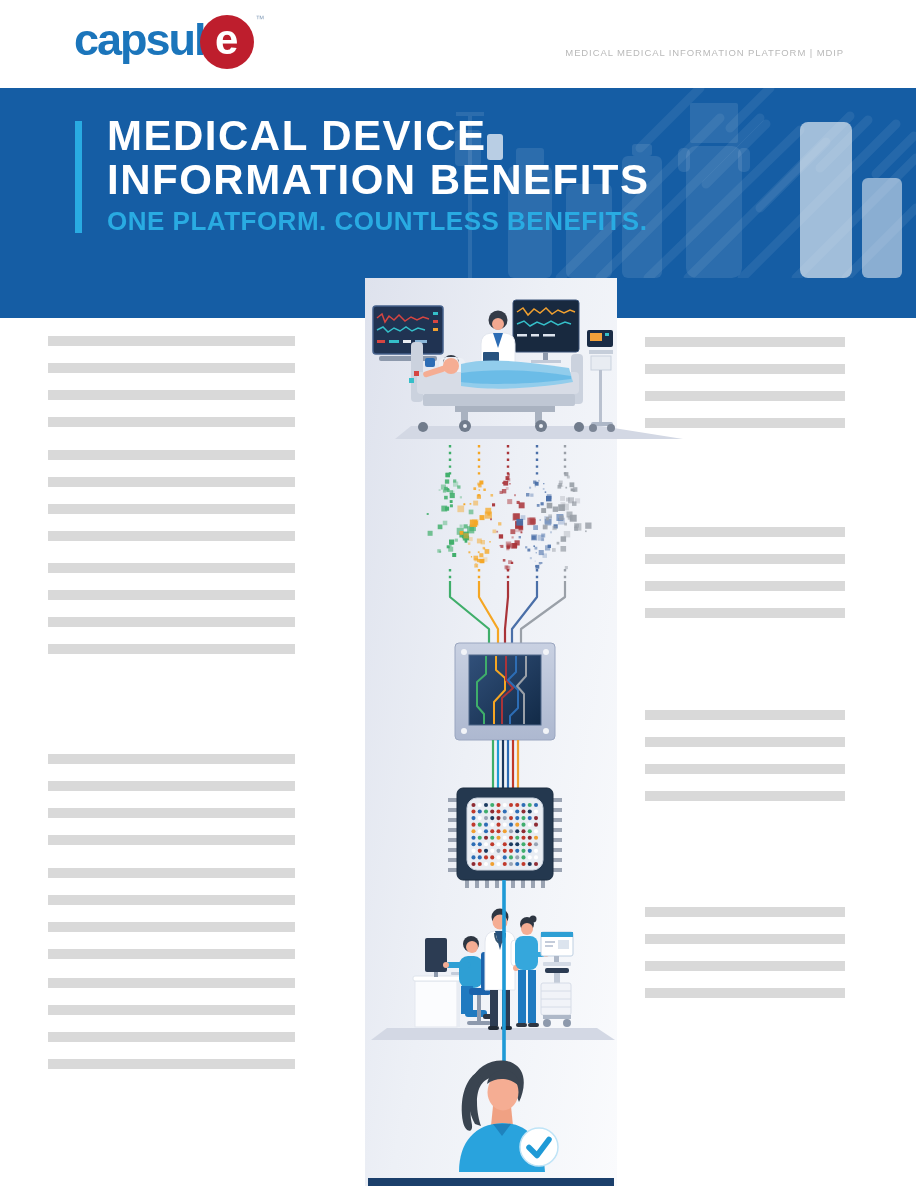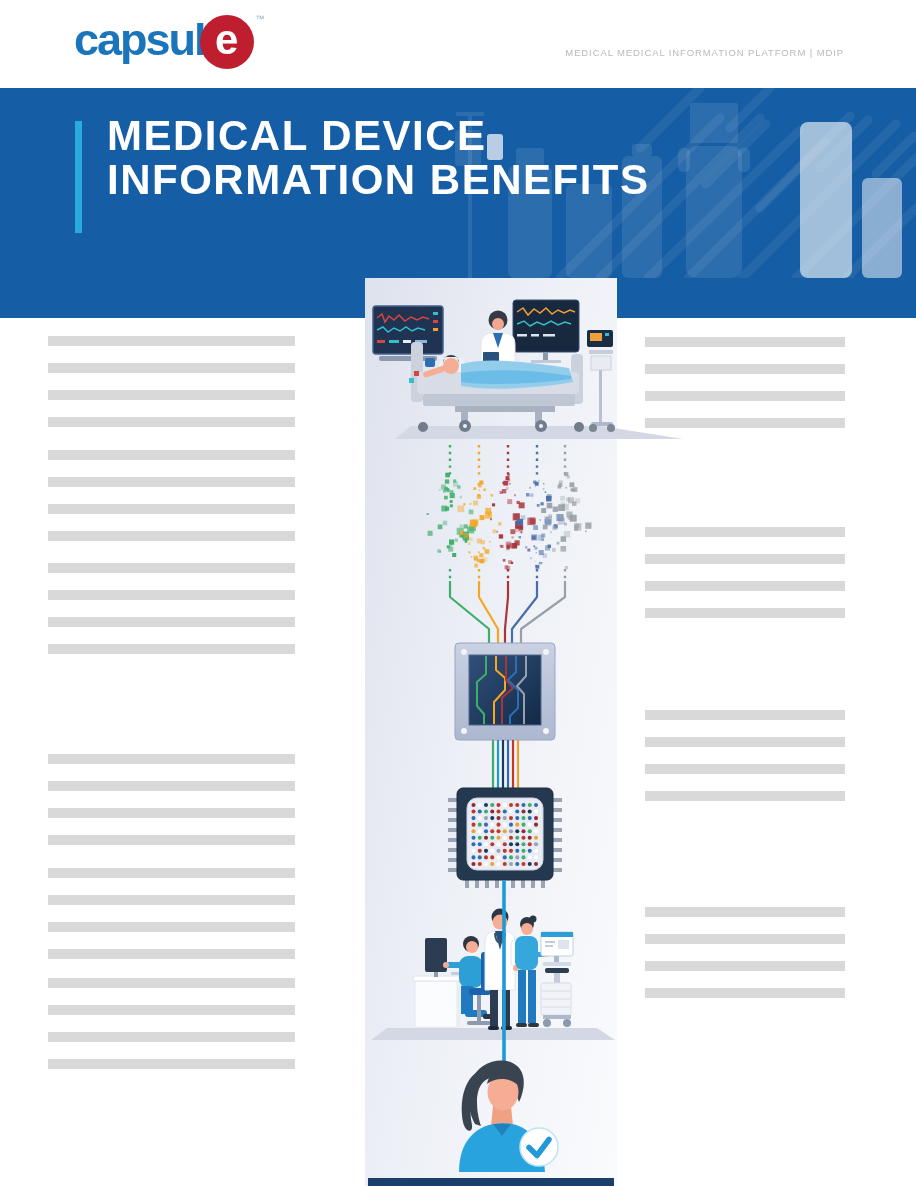--- a/index.html
+++ b/index.html
@@ -86,20 +86,21 @@
         <line x1="820" y1="80" x2="868" y2="32"></line>
         <line x1="640" y1="60" x2="700" y2="0"></line>
         <line x1="730" y1="40" x2="770" y2="0"></line>
       </g>
     </svg>
     <div class="accent-bar"></div>
     <h1 class="banner-title">
       <span>MEDICAL DEVICE</span>
       <span>INFORMATION BENEFITS</span>
     </h1>
+    <p class="banner-subtitle">ONE PLATFORM. COUNTLESS BENEFITS.</p>
   </section>
 
   <div class="greek-col" id="left-col" style="left: 48px; width: 247px;">
       <div class="gbar" style="top: 336px; height: 10px;"></div>
       <div class="gbar" style="top: 363px; height: 10px;"></div>
       <div class="gbar" style="top: 390px; height: 10px;"></div>
       <div class="gbar" style="top: 417px; height: 10px;"></div>
       <div class="gbar" style="top: 450px; height: 10px;"></div>
       <div class="gbar" style="top: 477px; height: 10px;"></div>
       <div class="gbar" style="top: 504px; height: 10px;"></div>

